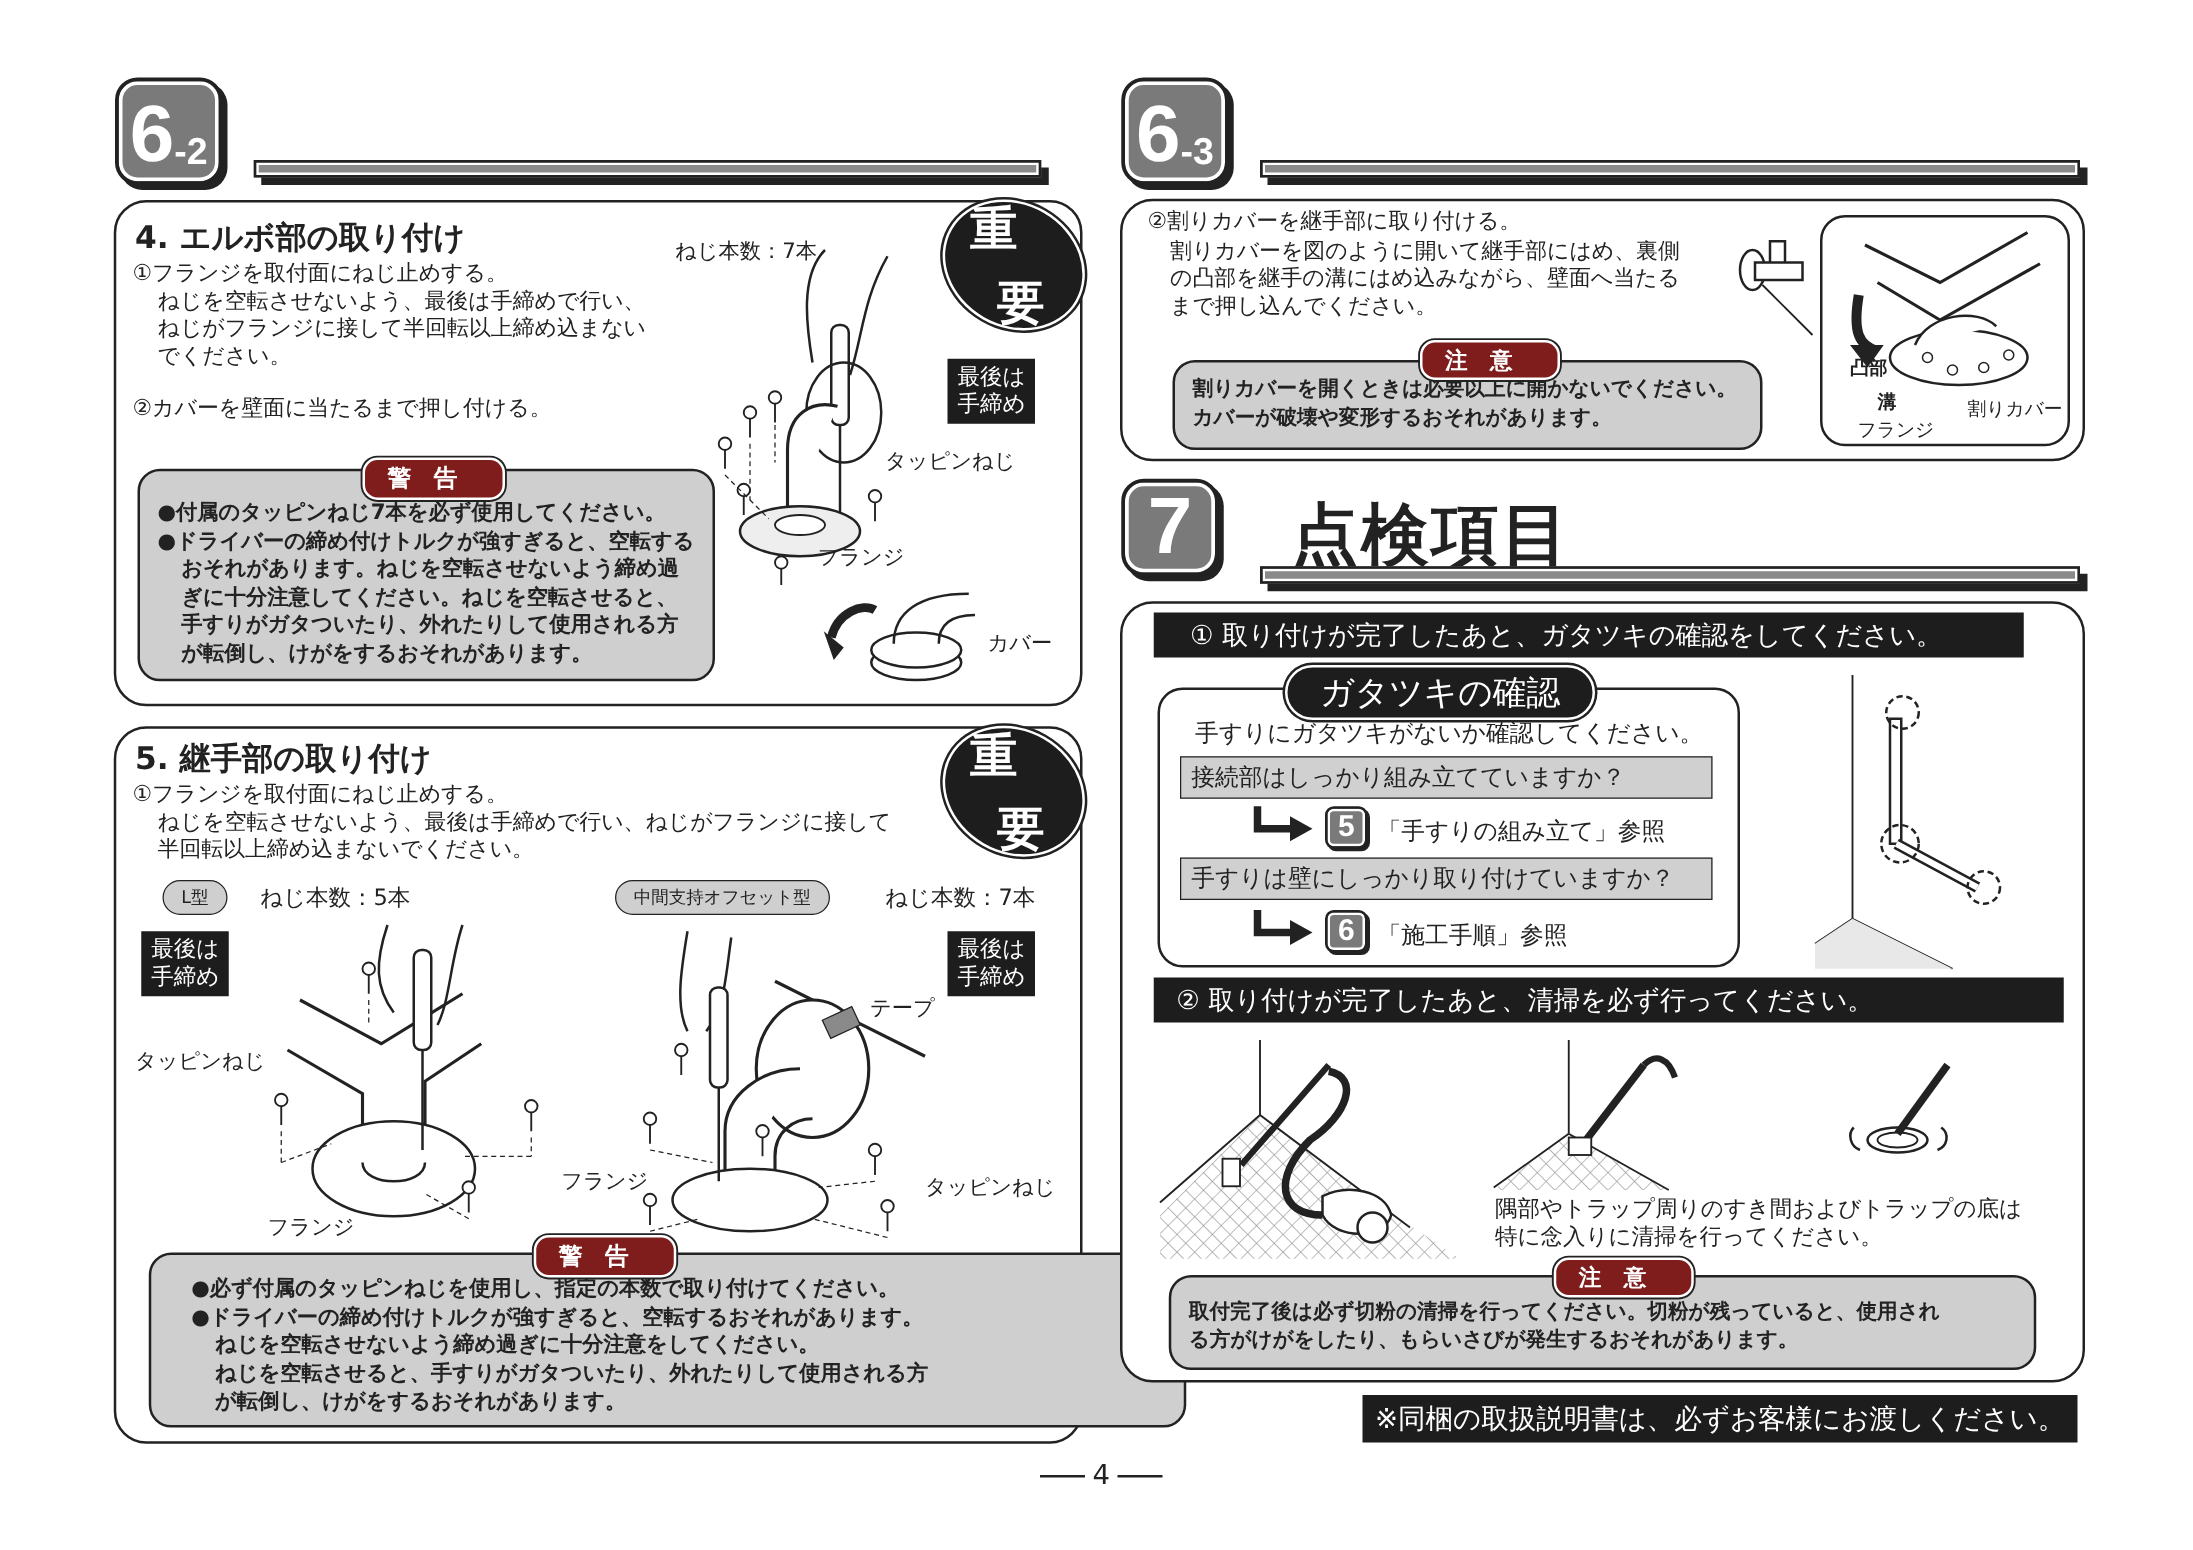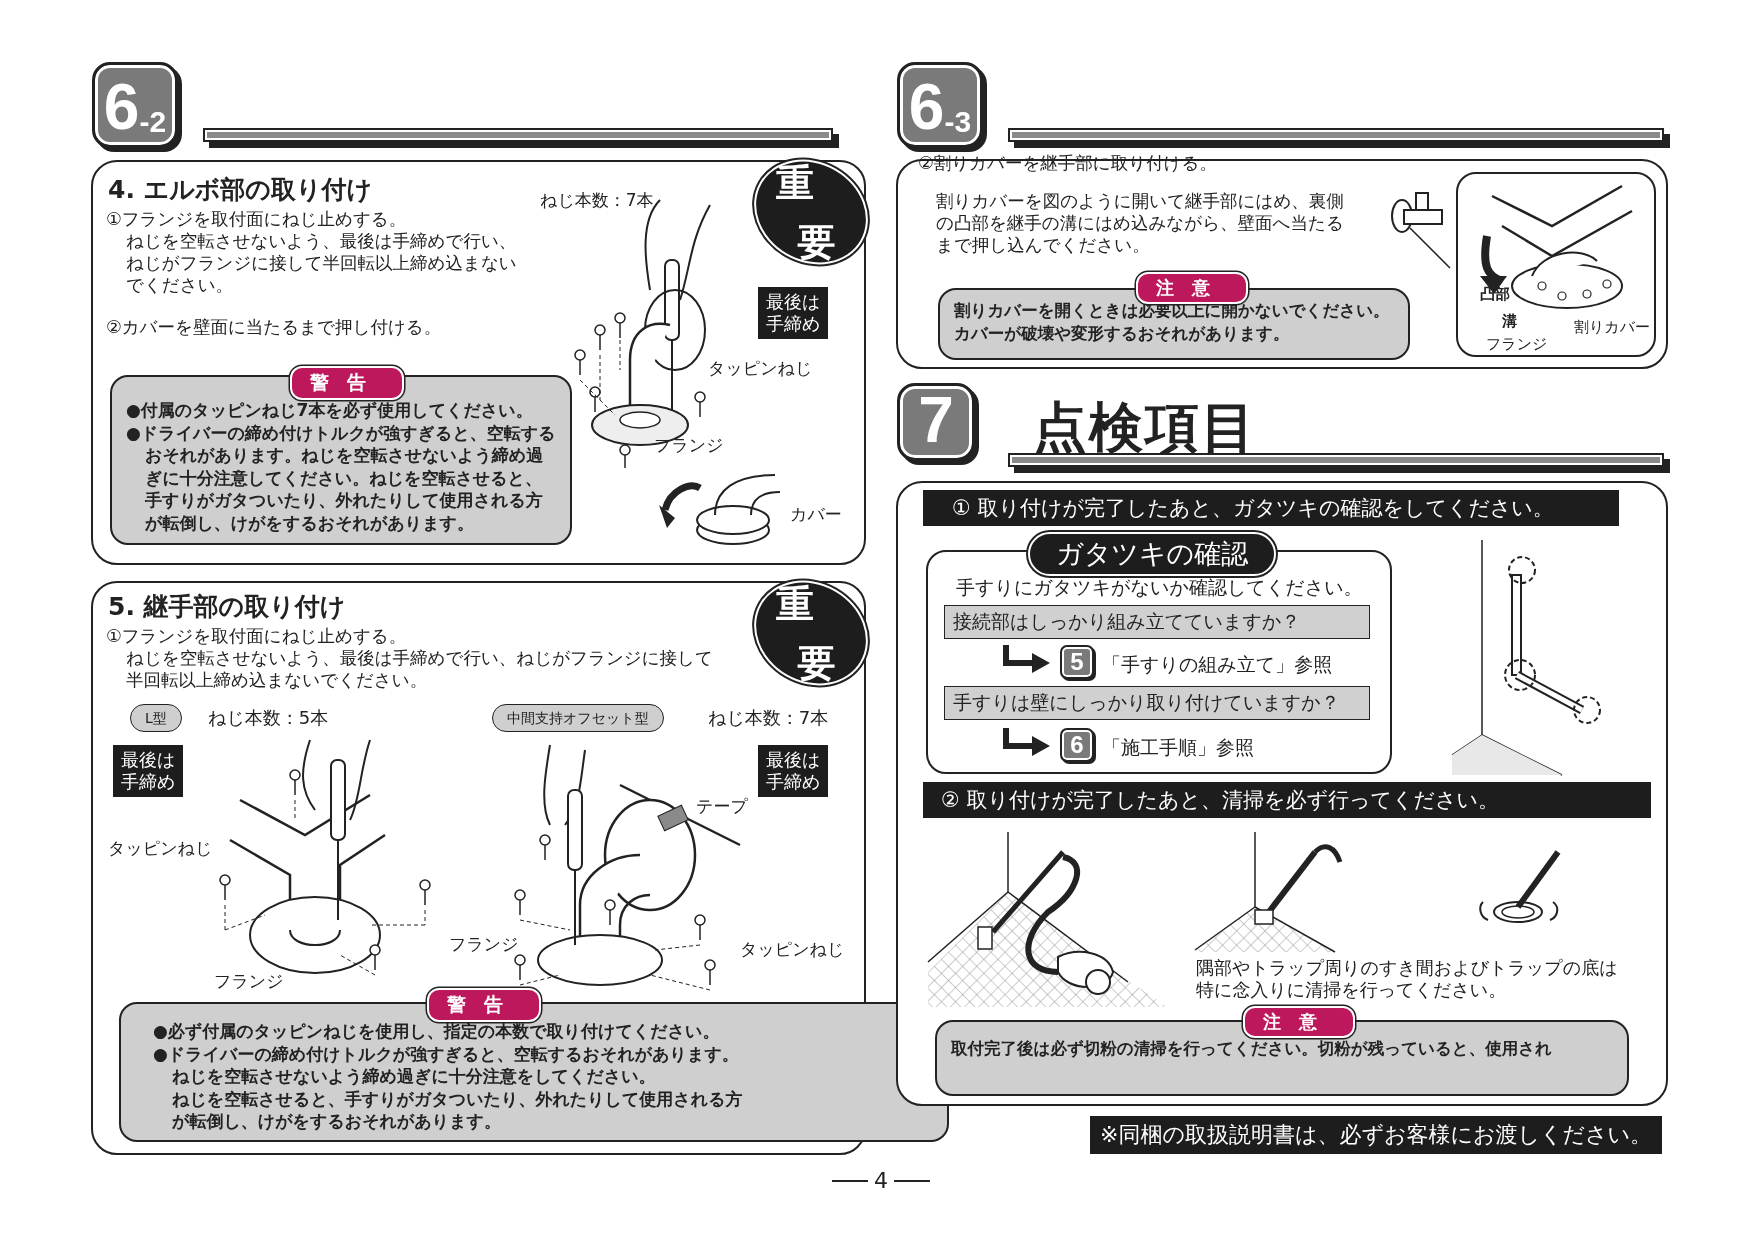--- a/index.html
+++ b/index.html
@@ -36,21 +36,21 @@
   .juyo span { position: absolute; color: #fff; font-weight: bold; font-size: 38px; transform: rotate(-30deg); }
 
   .blacklabel { position: absolute; background: #1d1d1d; color: #fff; font-size: 18px; line-height: 22px; padding: 4px 8px; }
 
   .warnbox {
     position: absolute; background: #cfcfcf; border: 2.5px solid #222; border-radius: 18px;
     padding: 22px 14px 10px 14px; font-weight: bold; font-size: 17px; line-height: 22.5px; color: #222;
   }
   .warnbox .item { padding-left: 19px; text-indent: -19px; }
   .warnhead {
-    position: absolute; background: #be185d; color: #fff; font-weight: bold; font-size: 19px;
+    position: absolute; background: #7f1d1d; color: #fff; font-weight: bold; font-size: 19px;
     border-radius: 12px; padding: 2px 18px; letter-spacing: 18px; text-align: center;
     border: 2px solid #fff; box-shadow: 0 0 0 1.5px #222;
   }
 
   .pill {
     position: absolute; background: #cfcfcf; border: 1.5px solid #222; border-radius: 16px;
     font-size: 14px; padding: 1px 14px; line-height: 24px;
   }
 
   .lbl { position: absolute; font-size: 17px; color: #222; white-space: nowrap; }
@@ -247,21 +247,21 @@
 </div>
 <div class="warnhead" style="left:427px;top:988px;">警告</div>
 
 <div class="numbadge" style="left:897px;top:62px;">
   <span class="big">6</span>
     <span class="sub">-3</span>
 </div>
 <div class="hbar" style="left:1008px;top:128px;width:656px;"></div>
 
 <div class="panel" style="left:896px;top:159px;width:772px;height:210px;"></div>
-<div class="abs txt b" style="left:918px;top:152px;font-weight:normal;">②割りカバーを継手部に取り付ける。</div>
+<div class="abs txt b" style="left:918px;top:166px;font-weight:normal;">②割りカバーを継手部に取り付ける。</div>
 <div class="abs txt" style="left:936px;top:190px;">
   <div>割りカバーを図のように開いて継手部にはめ、裏側</div>
   <div>の凸部を継手の溝にはめ込みながら、壁面へ当たる</div>
   <div>まで押し込んでください。</div>
 </div>
 <div class="warnbox" style="left:938px;top:288px;width:472px;height:72px;padding:10px 14px;font-size:16.5px;">
   <div>割りカバーを開くときは必要以上に開かないでください。</div>
   <div>カバーが破壊や変形するおそれがあります。</div>
 </div>
 <div class="warnhead" style="left:1136px;top:272px;font-size:18px;">注意</div>
@@ -371,20 +371,21 @@
   <path d="M15 70 C 10 75, 12 85, 20 88" stroke="#222" stroke-width="2" fill="none"></path>
   <path d="M85 70 C 92 75, 90 85, 82 88" stroke="#222" stroke-width="2" fill="none"></path>
 </svg>
 <div class="abs txt" style="left:1196px;top:957px;font-size:18px;">
   <div>隅部やトラップ周りのすき間およびトラップの底は</div>
   <div>特に念入りに清掃を行ってください。</div>
 </div>
 
 <div class="warnbox" style="left:935px;top:1020px;width:694px;height:76px;padding:16px 14px 8px 14px;font-size:16.5px;">
   <div>取付完了後は必ず切粉の清掃を行ってください。切粉が残っていると、使用され</div>
+  <div>る方がけがをしたり、もらいさびが発生するおそれがあります。</div>
 </div>
 <div class="warnhead" style="left:1243px;top:1006px;font-size:18px;">注意</div>
 
 <div class="blackbar" style="left:1090px;top:1116px;font-size:22px;padding:4px 10px;">※同梱の取扱説明書は、必ずお客様にお渡しください。</div>
 <div class="abs" style="left:832px;top:1168px;font-size:22px;display:flex;align-items:center;gap:6px;">
   <span style="display:inline-block;width:36px;height:2px;background:#222;"></span>
   <span>4</span>
   <span style="display:inline-block;width:36px;height:2px;background:#222;"></span>
 </div>
 

